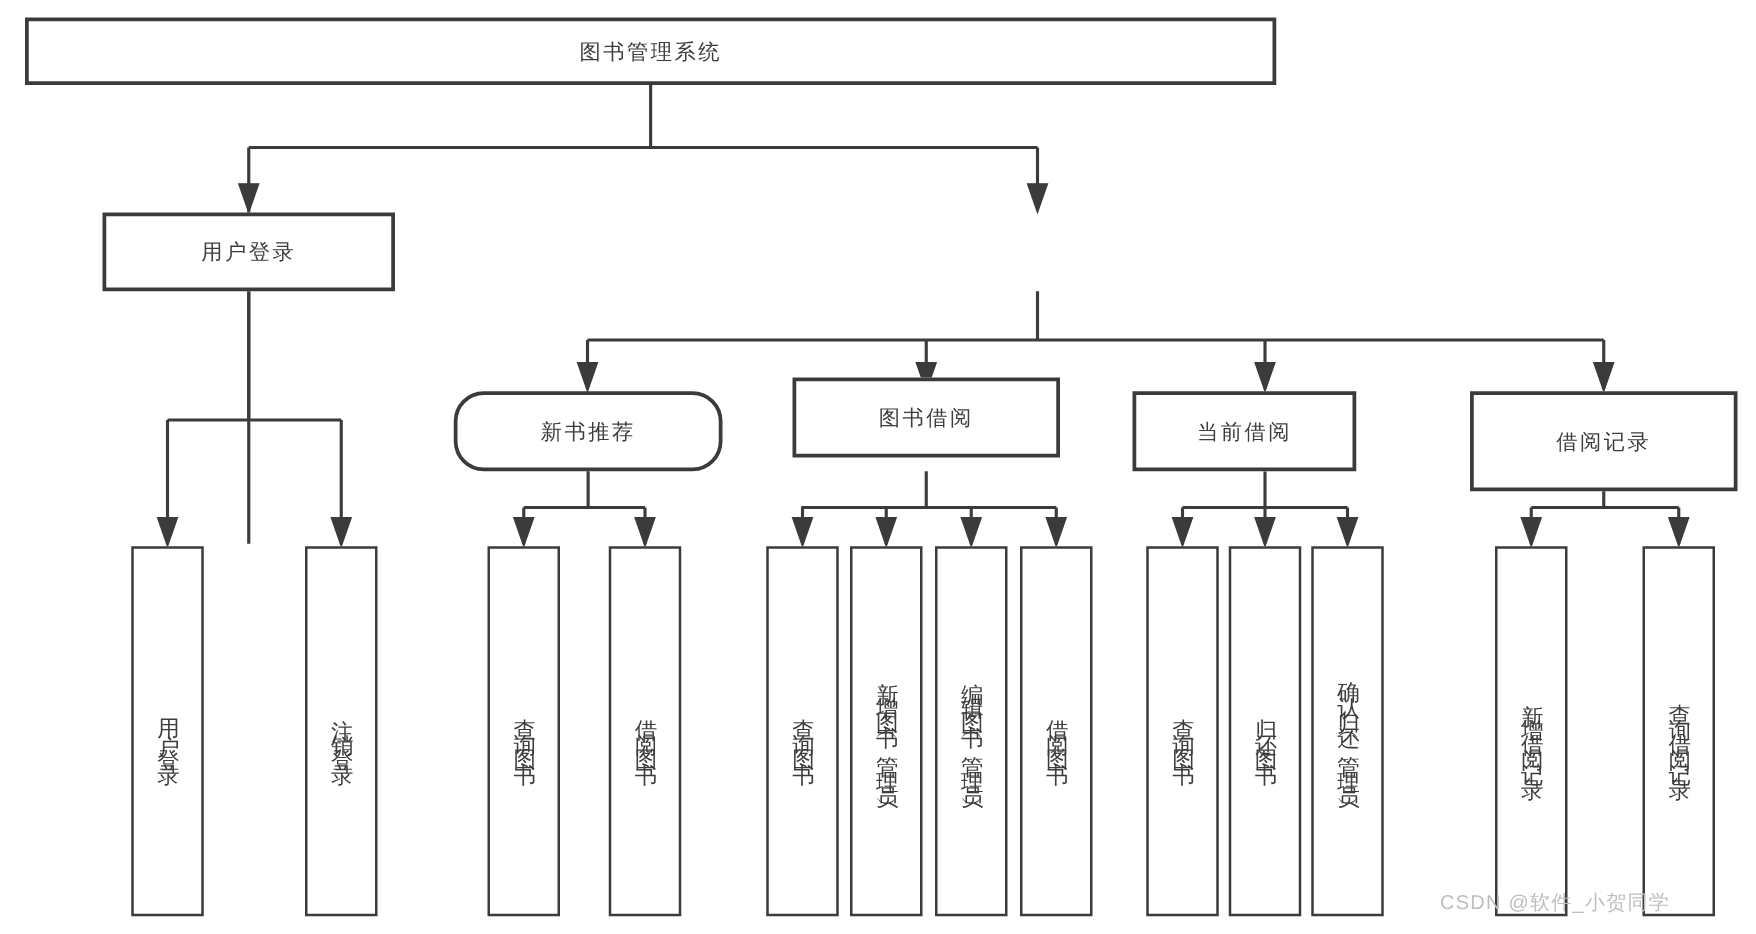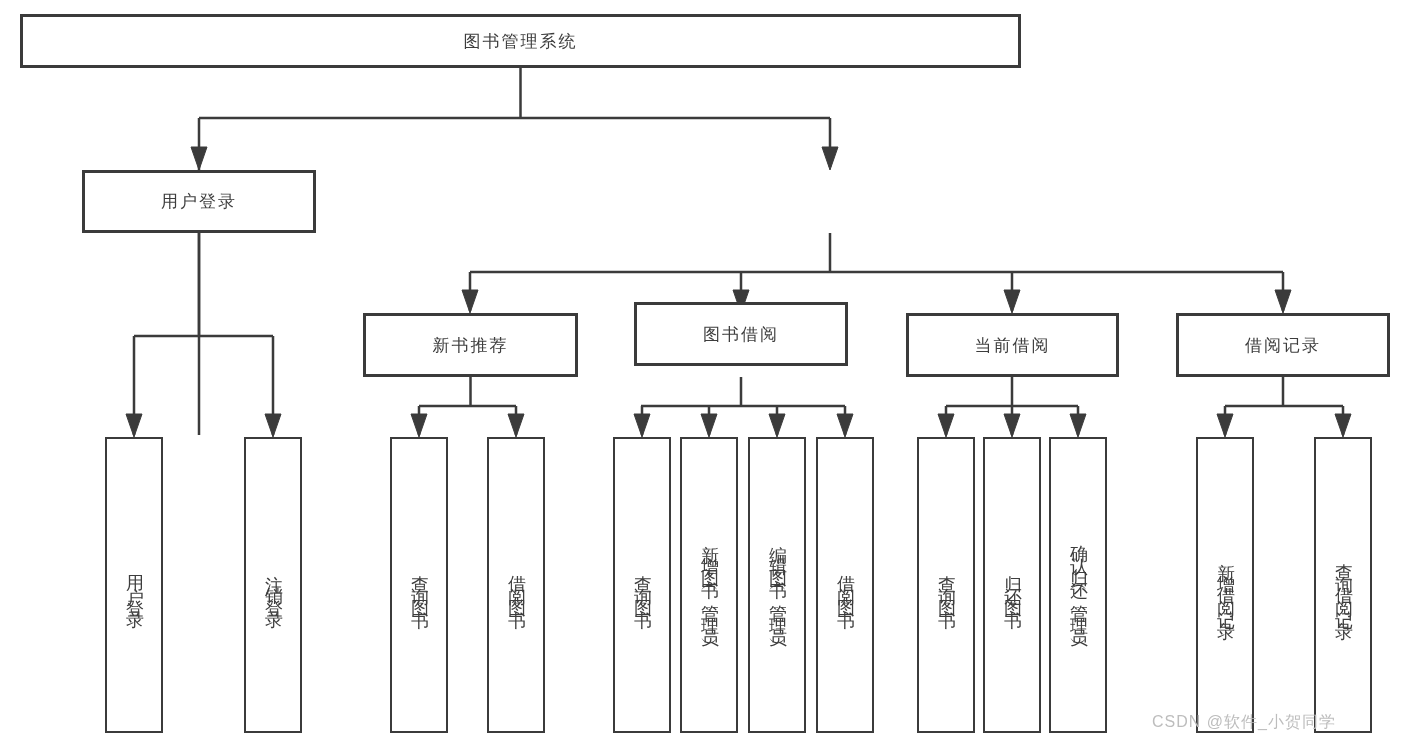--- a/index.html
+++ b/index.html
@@ -84,30 +84,30 @@
   </svg>
 
   <div class="node" style="left:20px;top:14px;width:1001px;height:54px;">
     <span>图书管理系统</span>
   </div>
 
   <div class="node" style="left:82px;top:170px;width:234px;height:63px;">
     <span>用户登录</span>
   </div>
 
-  <div class="node" style="left:363px;top:313px;width:215px;height:64px;">
+  <div class="node" style="left:363px;top:313px;width:215px;height:64px;border-radius:24px;">
     <span>新书推荐</span>
   </div>
   <div class="node" style="left:634px;top:302px;width:214px;height:64px;">
     <span>图书借阅</span>
   </div>
-  <div class="node" style="left:906px;top:313px;width:213px;height:64px;">
+  <div class="node" style="left:906px;top:313px;width:179px;height:64px;">
     <span>当前借阅</span>
   </div>
-  <div class="node" style="left:1176px;top:313px;width:214px;height:64px;">
+  <div class="node" style="left:1176px;top:313px;width:214px;height:80px;">
     <span>借阅记录</span>
   </div>
 
   <div class="node leaf" style="left:105px;top:437px;width:58px;height:296px;">
     <span class="vtext">用户登录</span>
   </div>
   <div class="node leaf" style="left:244px;top:437px;width:58px;height:296px;">
     <span class="vtext">注销登录</span>
   </div>
 

